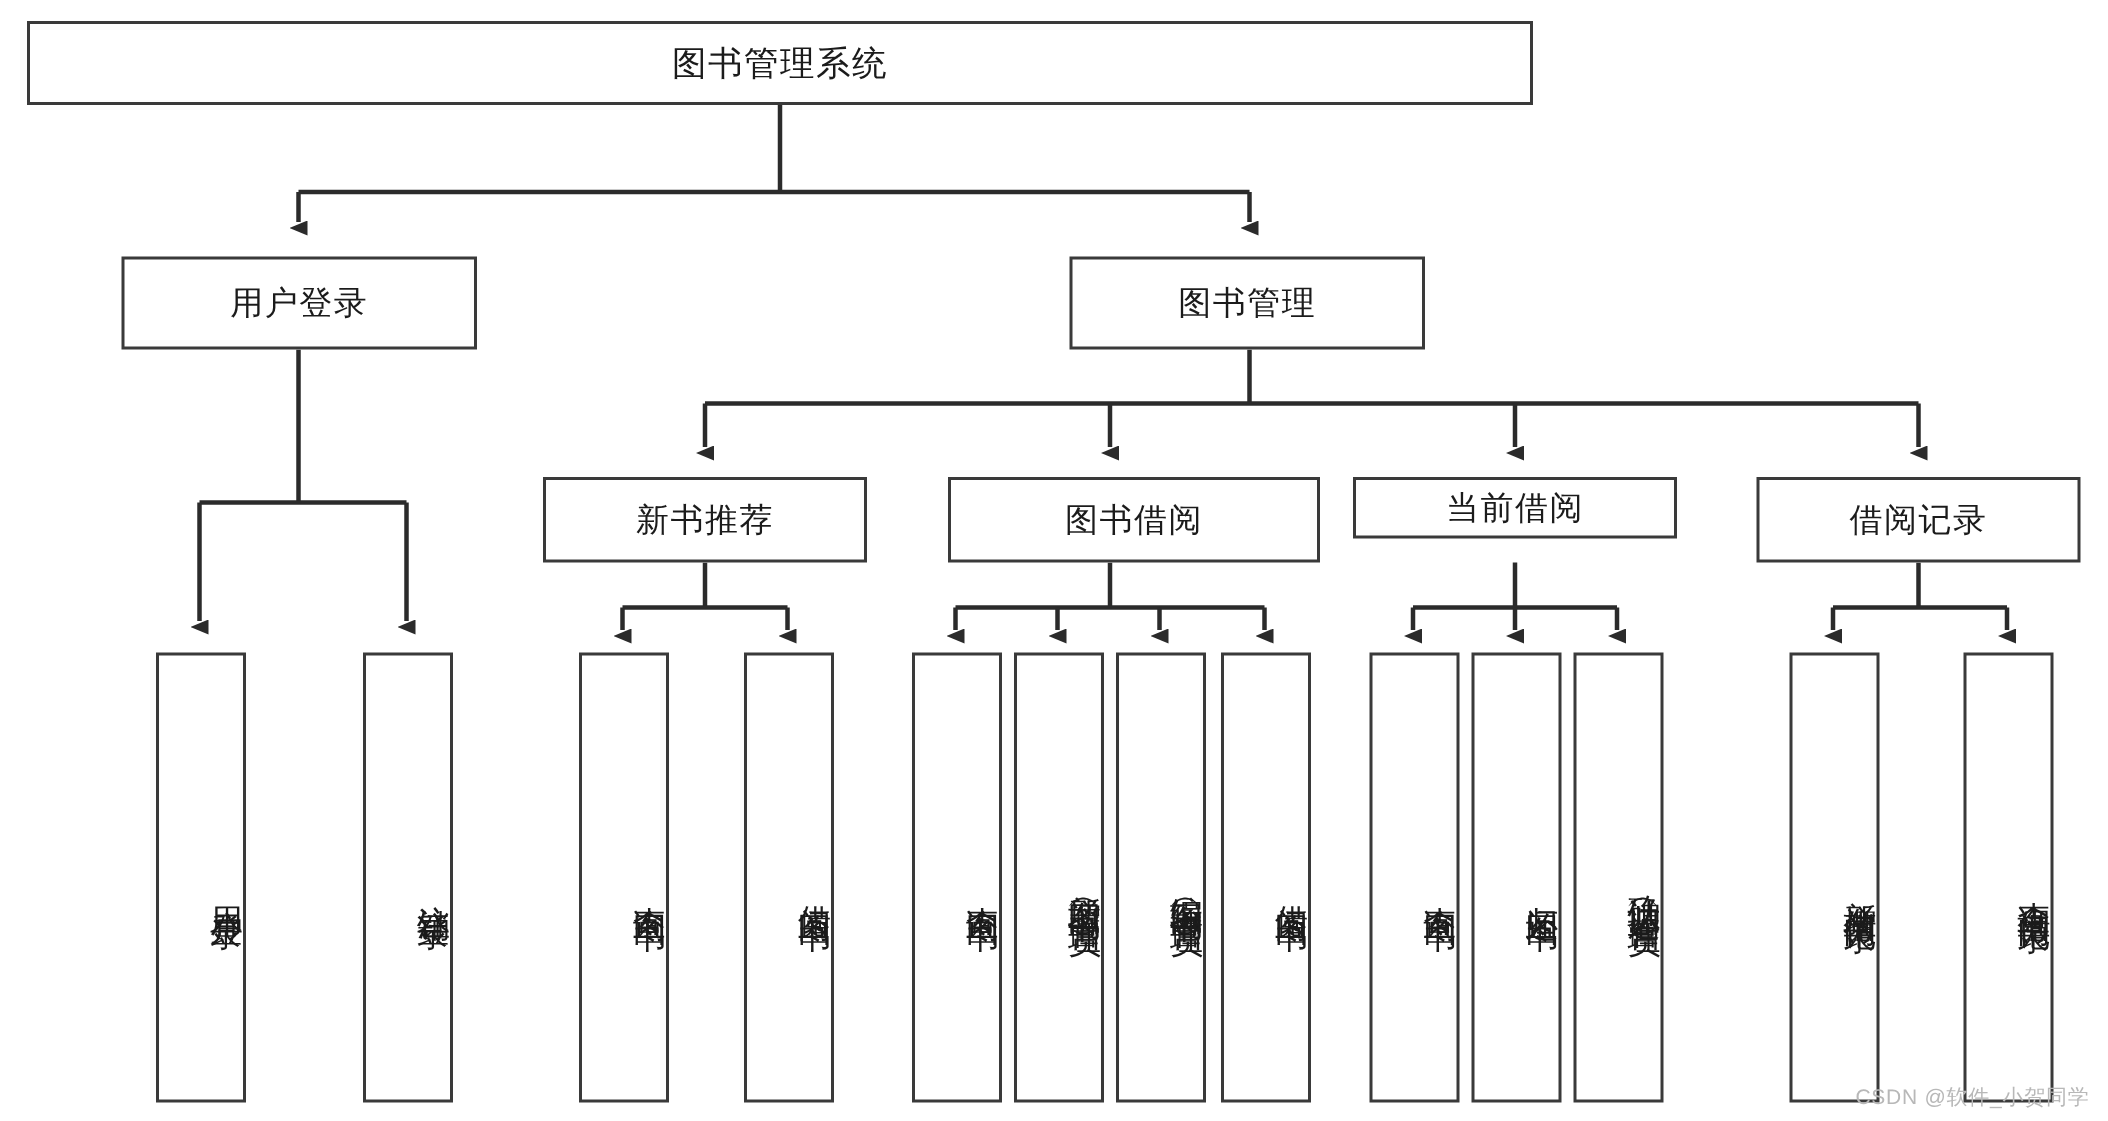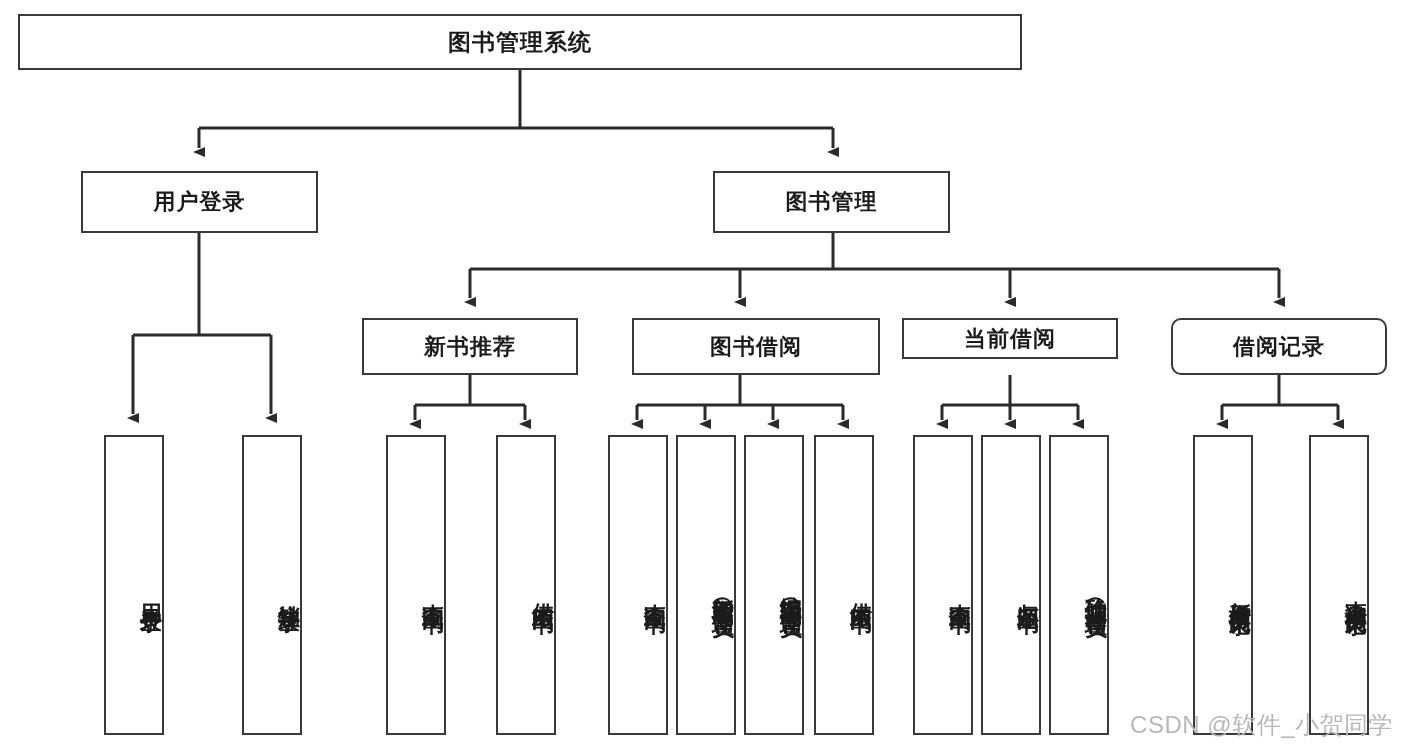--- a/index.html
+++ b/index.html
@@ -13,21 +13,20 @@
 
   .node{
     position:absolute;
     box-sizing:border-box;
     background:#ffffff;
     border:2px solid #3a3a3a;
     display:flex;
     align-items:center;
     justify-content:center;
     color:#1b1b1b;
-    font-weight:bold;
   }
   .node.horiz{
     font-size:22px;
     letter-spacing:1px;
     white-space:nowrap;
   }
   .node.root{font-size:23px;}
   .node.vert{
     writing-mode:vertical-rl;
     text-orientation:upright;
@@ -41,21 +40,21 @@
   .node.vert .vtext{
     writing-mode:vertical-rl;
     text-orientation:upright;
     letter-spacing:3px;
     display:block;
   }
   .watermark{
     position:absolute;
     right:12px;
     bottom:6px;
-    font-size:24px;
+    font-size:14px;
     color:#b8b8b8;
     white-space:nowrap;
     letter-spacing:0.5px;
   }
 </style>
 </head>
 <body>
 
 <div id="canvas">
 
@@ -115,21 +114,21 @@
   <div class="node horiz" style="left:81px;top:171px;width:237px;height:62px;">用户登录</div>
 
   <div class="node horiz" style="left:713px;top:171px;width:237px;height:62px;">图书管理</div>
 
   <div class="node horiz" style="left:362px;top:318px;width:216px;height:57px;">新书推荐</div>
 
   <div class="node horiz" style="left:632px;top:318px;width:248px;height:57px;">图书借阅</div>
 
   <div class="node horiz" style="left:902px;top:318px;width:216px;height:41px;">当前借阅</div>
 
-  <div class="node horiz" style="left:1171px;top:318px;width:216px;height:57px;border-radius:10px;">借阅记录</div>
+  <div class="node horiz" style="left:1171px;top:318px;width:216px;height:57px;">借阅记录</div>
 
   <div class="node vert" style="left:104px;top:435px;width:60px;height:300px;">
     <span class="vtext">用户登录</span>
   </div>
 
   <div class="node vert" style="left:242px;top:435px;width:60px;height:300px;">
     <span class="vtext">注销登录</span>
   </div>
 
   <div class="node vert" style="left:386px;top:435px;width:60px;height:300px;">

